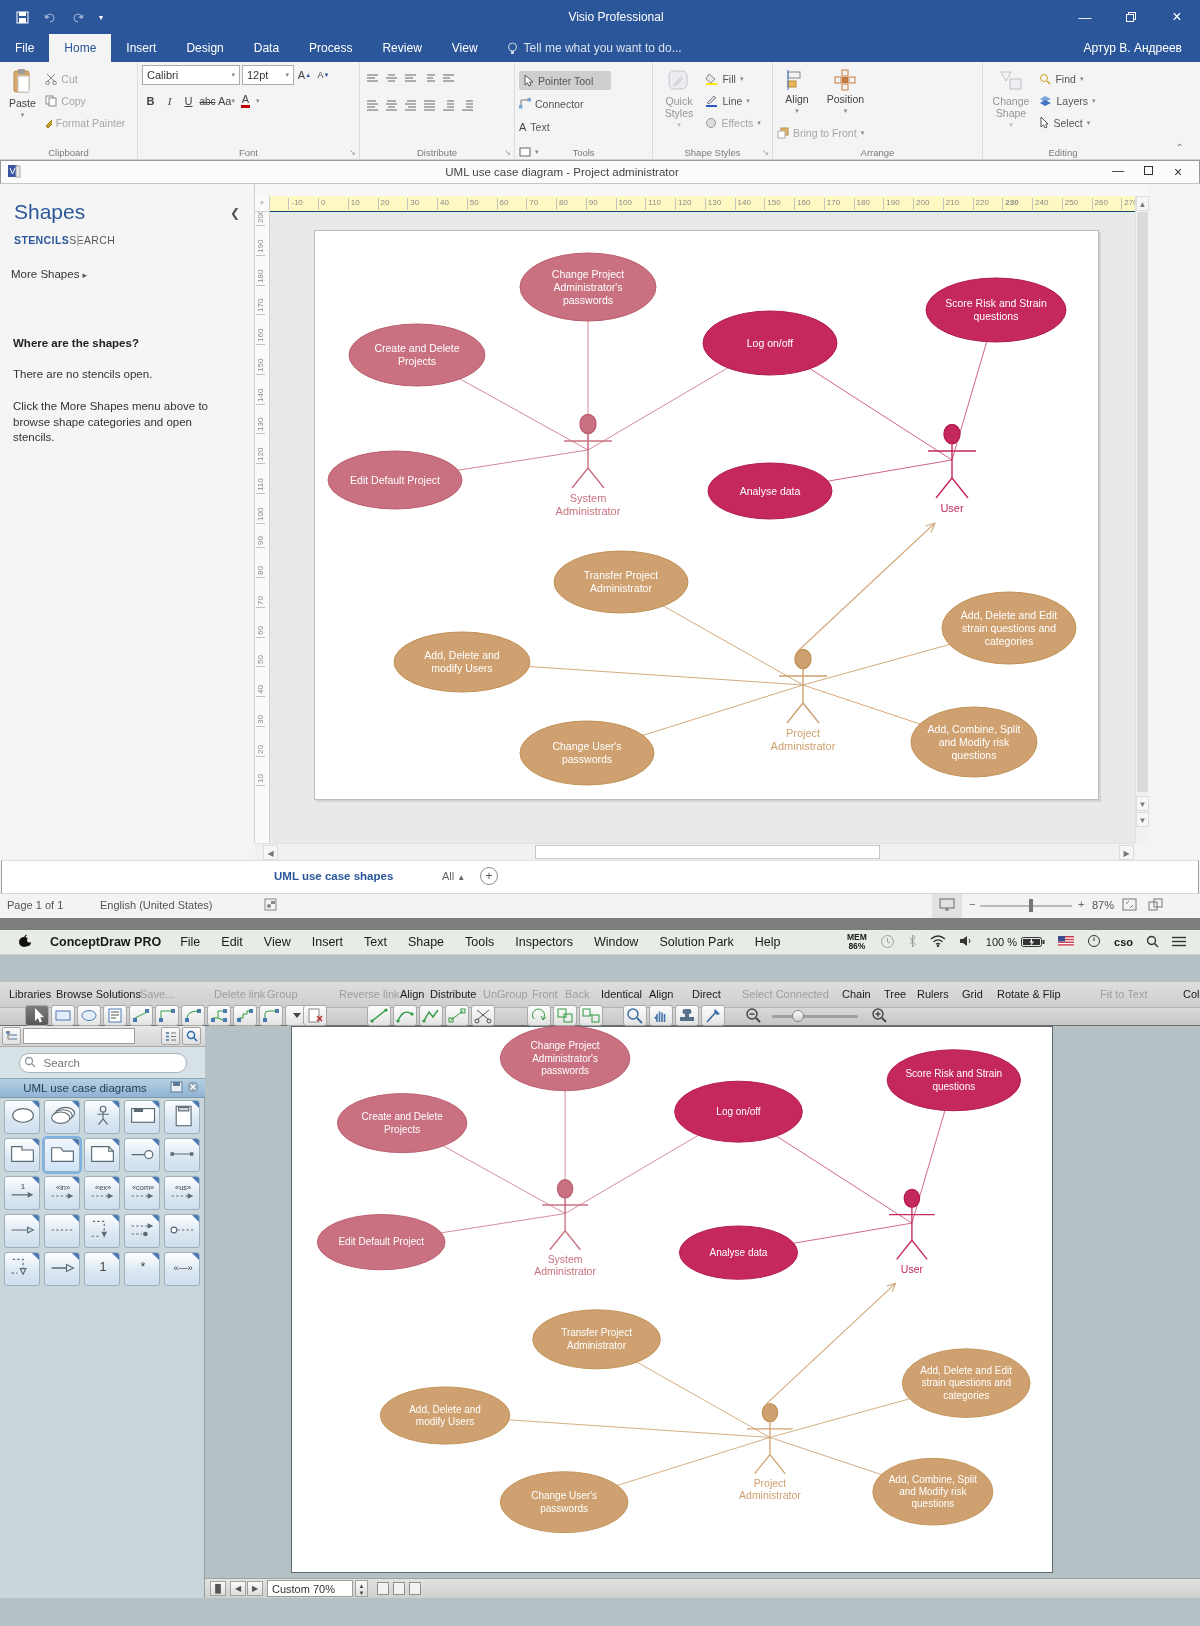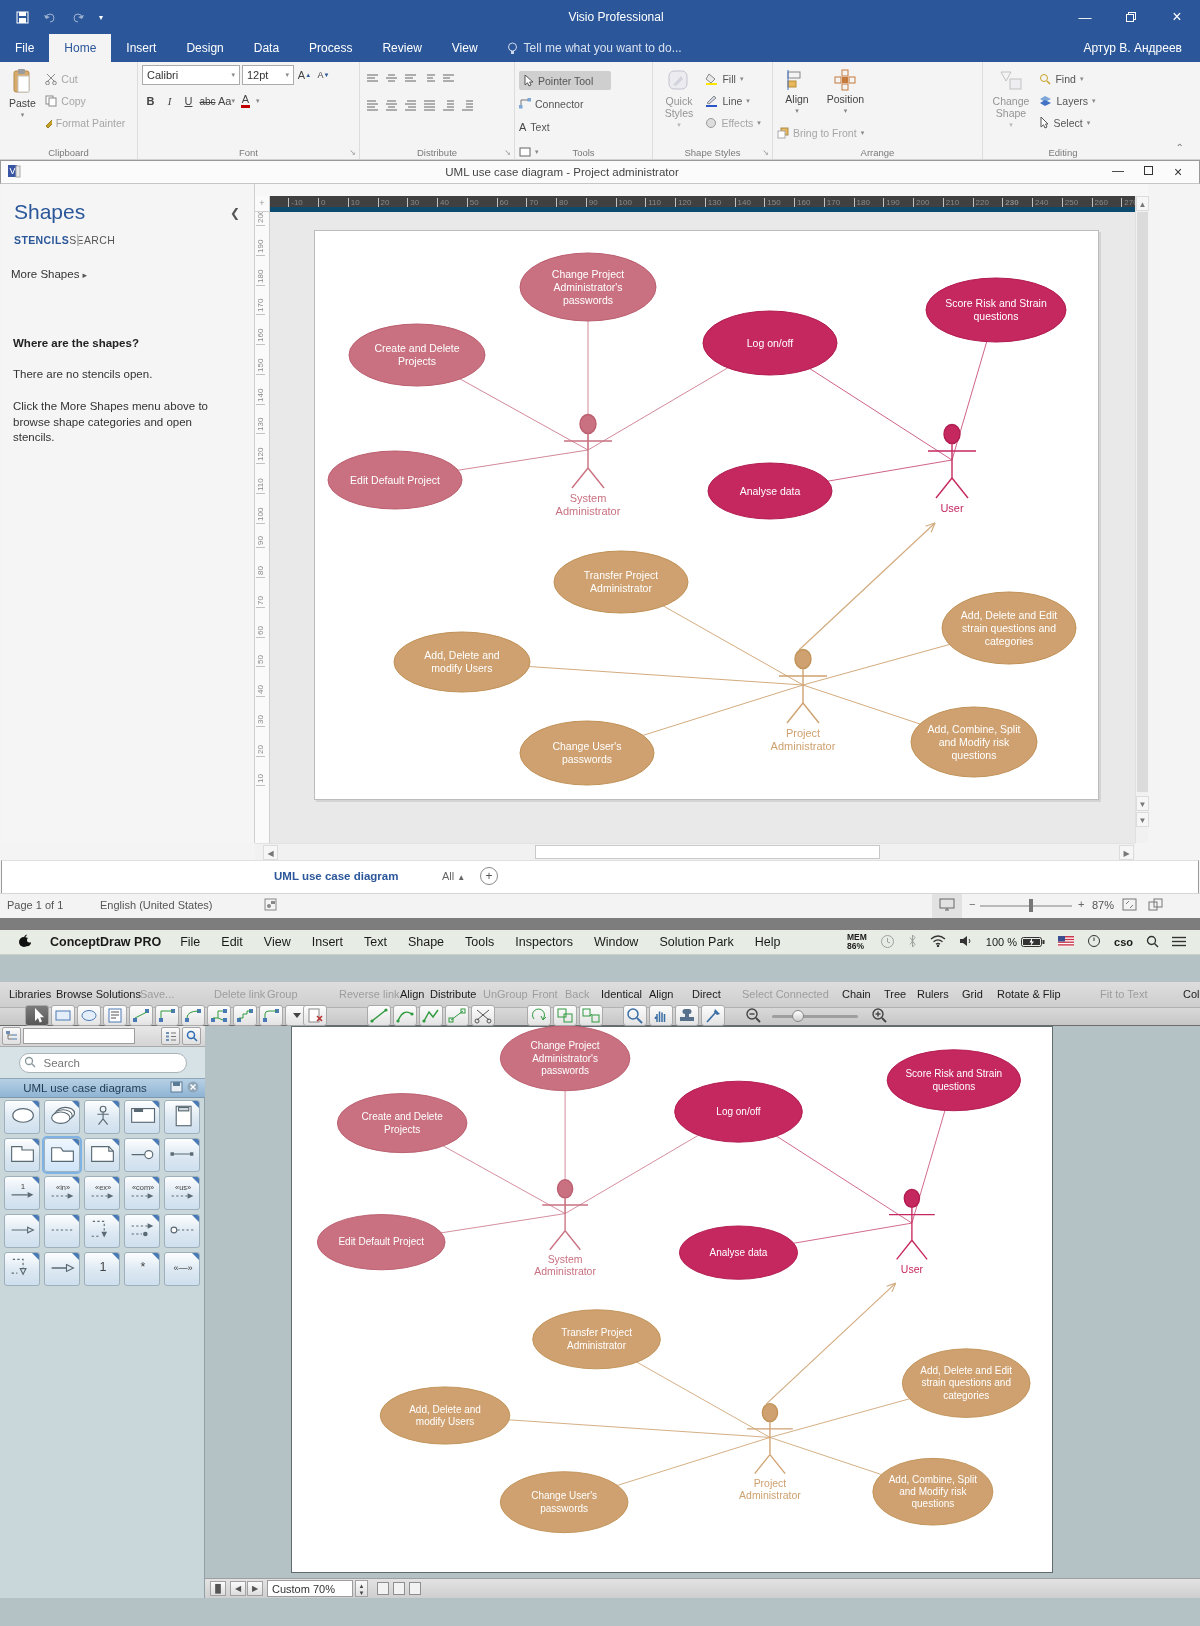--- a/index.html
+++ b/index.html
@@ -44,21 +44,21 @@
 #shTabs .st{color:#2b579a;font-weight:bold}
 #shTabs .sep{color:#bbb;margin:0 8px}
 #shTabs .se{color:#555}
 #shMore{position:absolute;left:10px;top:84px;font-size:11.5px;color:#333}
 #shQ{position:absolute;left:12px;top:153px;font-size:11.5px;font-weight:bold;color:#222}
 #shP1{position:absolute;left:12px;top:184px;font-size:11.5px;color:#333}
 #shP2{position:absolute;left:12px;top:215px;width:215px;font-size:11.5px;color:#333;line-height:1.35}
 
 #vtopstrip{position:absolute;left:255px;top:184px;width:893px;height:12px;background:#f7f7f7}
 #vcorner{position:absolute;left:255px;top:196px;width:15px;height:16px;background:#fafafa;border-right:1px solid #d0d0d0;border-bottom:1px solid #d0d0d0;color:#999;font-size:9px;text-align:center;line-height:14px}
-#rulerH{position:absolute;left:270px;top:196px;width:865px;height:16px;background:#404040;border-bottom:5px solid #0c4a6e;overflow:hidden}
+#rulerH{position:absolute;left:270px;top:196px;width:865px;height:16px;background:#fef9c3;border-bottom:1px solid #0c4a6e;overflow:hidden}
 .htick{position:absolute;top:2px;font-size:8px;color:#8a8a8a;border-left:1px solid #c2c2c2;padding-left:2px;height:12px}
 #rulerV{position:absolute;left:255px;top:212px;width:15px;height:631px;background:#fafafa;border-right:1px solid #cfcfcf;overflow:hidden}
 .vtick{position:absolute;left:1px;font-size:8px;color:#8a8a8a;transform-origin:0 0;transform:rotate(-90deg);border-left:1px solid #c2c2c2;padding-left:2px}
 #vcanvas{position:absolute;left:270px;top:212px;width:865px;height:631px;background:#e9e9e9;overflow:hidden}
 #vpage{position:absolute;left:44px;top:18px;width:785px;height:570px;background:#fff;border:1px solid #bcbcbc;box-shadow:2px 2px 0 #d4d4d4}
 #svgV{position:absolute;left:45px;top:19px}
 #vscrollV{position:absolute;left:1135px;top:196px;width:13px;height:647px;background:#f1f1f1;border-left:1px solid #e0e0e0}
 #vscrollV .ar{position:absolute;left:0;width:13px;height:15px;color:#777;font-size:8px;text-align:center;line-height:15px;background:#f6f6f6;border:1px solid #dcdcdc}
 #vthumbV{position:absolute;left:1px;top:16px;width:11px;height:580px;background:#dbdbdb}
 #vscrollH{position:absolute;left:255px;top:843px;width:880px;height:17px;background:#f1f1f1;border-top:1px solid #e2e2e2}
@@ -79,21 +79,21 @@
 #vzoomplus{position:absolute;left:1078px;top:4px;color:#666}
 #vzoompct{position:absolute;left:1092px;top:5px}
 #vfit1{position:absolute;left:1122px;top:4px}#vfit2{position:absolute;left:1148px;top:4px}
 #vband{position:absolute;left:0;top:918px;width:1200px;height:12px;background:#7d7d7d}
 
 #cwin{position:absolute;left:0;top:930px;width:1200px;height:696px;background:#b4c2c6}
 #macbar{position:absolute;left:0;top:0;width:1200px;height:25px;background:#e7ede5;border-bottom:1px solid #c9cfc8;display:flex;align-items:center;font-size:12.5px;color:#1a1a1a}
 #macleft{display:flex;align-items:center;gap:19px;padding-left:18px}
 #macapp{font-weight:bold}
 #macright{margin-left:auto;display:flex;align-items:center;gap:13px;padding-right:14px;font-size:11px}
-#mem{font-size:8.5px;line-height:1.05;font-weight:bold}
+#mem{font-size:8.5px;line-height:1.05;text-align:center;font-weight:bold}
 #ctitle{position:absolute;left:0;top:25px;width:1200px;height:27px;background:linear-gradient(#e9e9e9,#d2d2d2);border-bottom:1px solid #9f9f9f;display:flex;align-items:center}
 .tl{width:12px;height:12px;border-radius:50%;margin-left:8px}
 #ctitletext{flex:1;text-align:center;font-size:12.5px;color:#333}
 #ctext{position:absolute;left:0;top:52px;width:1200px;height:26px;background:linear-gradient(#dedede,#cecece);border-bottom:1px solid #b2b2b2}
 .ttxt{position:absolute;top:6px;font-size:11px;white-space:nowrap}
 .ttxt.on{color:#1c1c1c}
 .ttxt.off{color:#9d9d9d}
 #cicons{position:absolute;left:0;top:78px;width:1200px;height:18px;background:linear-gradient(#d9d9d9,#c6c6c6);border-bottom:1px solid #6d6d6d}
 .ibtn{position:absolute;top:-3px;width:24px;height:21px;background:linear-gradient(#fdfdfd,#e3e3e3);border:1px solid #aaa;border-radius:3px;display:flex;align-items:center;justify-content:center}
 .ibtn.dark{background:linear-gradient(#7b7b7b,#585858)}
@@ -679,21 +679,21 @@
     <div id="vthumbV"></div>
     <span class="ar" style="top:600px">▼</span>
     <span class="ar" style="top:616px">▼</span>
   </div>
   <div id="vscrollH">
     <span class="ar" style="left:8px">◀</span>
     <div id="vthumbH"></div>
     <span class="ar" style="left:864px">▶</span>
   </div>
   <div id="vpagetabs">
-    <span id="vpagename">UML use case diagram</span>
+    <span id="vpagename">UML use case shapes</span>
     <span id="vpageall"><span>All</span> <span style="font-size:8px">▲</span></span>
     <span id="vpageadd">+</span>
   </div>
   <div id="vstatus">
     <span class="pg">Page 1 of 1</span>
     <span class="lg">English (United States)</span>
     <span class="mac"><svg width="13" height="13">
           <rect x="1" y="1" width="11" height="11" fill="none" stroke="#888"></rect>
           <circle cx="5" cy="8" r="2" fill="#888"></circle>
           <rect x="7" y="3" width="4" height="3" fill="#888"></rect>

